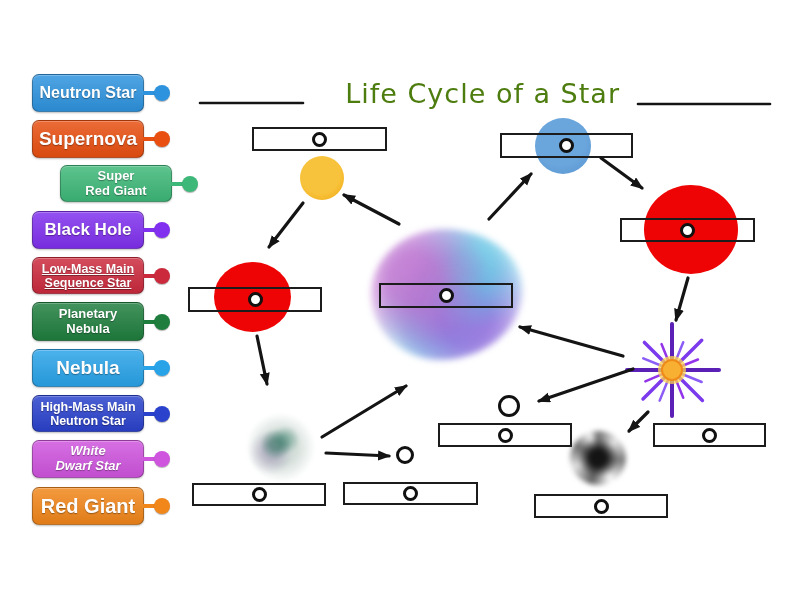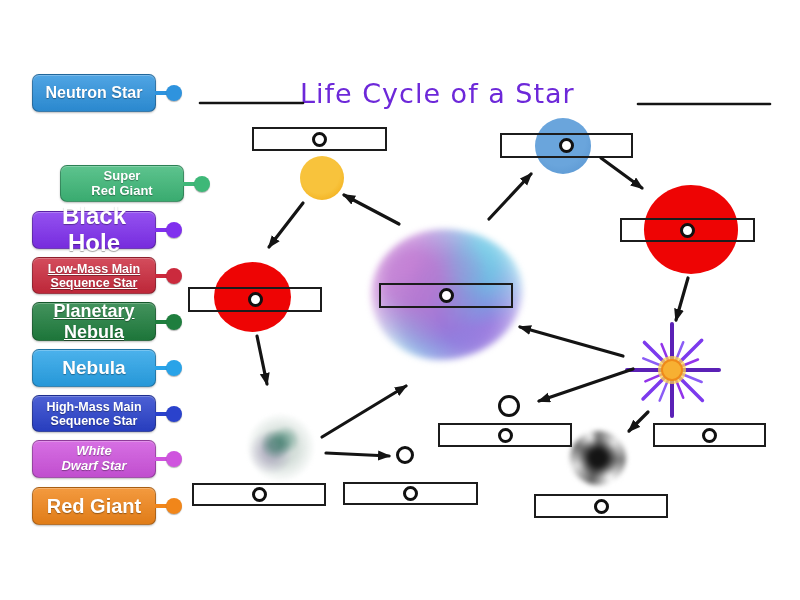--- a/index.html
+++ b/index.html
@@ -1,34 +1,34 @@
 <!DOCTYPE html>
 <html><head>
 <meta charset="utf-8">
 <style>
   html,body{margin:0;padding:0;background:#fff;font-family:"Liberation Sans",sans-serif;}
   #stage{position:relative;width:800px;height:600px;background:#ffffff;overflow:hidden;}
 
   
-  .chip{position:absolute;left:32px;width:124px;border-radius:7px;
+  .chip{position:absolute;left:32px;width:112px;border-radius:7px;
         display:flex;align-items:center;justify-content:center;
         border:1px solid rgba(0,0,0,.25);
         background-image:linear-gradient(rgba(255,255,255,.16),rgba(0,0,0,.07));
         box-shadow:0 1px 2px rgba(0,0,0,.25), inset 0 1px 0 rgba(255,255,255,.25);
         cursor:grab;box-sizing:border-box;}
   .chip-text{color:#fff;font-weight:bold;text-align:center;line-height:1.12;
              white-space:pre-line;text-shadow:0 1px 1px rgba(0,0,0,.35);}
   .chip-line{position:absolute;right:-12px;top:50%;margin-top:-2px;width:12px;height:4px;
              background-color:inherit;}
   .chip-dot{position:absolute;right:-27px;top:50%;margin-top:-8px;width:16px;height:16px;
             border-radius:50%;background-color:inherit;box-shadow:0 1px 1px rgba(0,0,0,.3);}
 
   
-  .title{position:absolute;top:78px;left:300px;width:320px;text-align:left;
-         font-size:27px;color:#6d28d9;letter-spacing:1px;font-family:"DejaVu Sans",sans-serif;}
+  .title{position:absolute;top:78px;left:300px;width:320px;text-align:right;
+         font-size:27px;color:#4d7c0f;letter-spacing:1px;font-family:"DejaVu Sans",sans-serif;}
 
   
   .dropbox{position:absolute;border:2px solid #1c1c1c;background:transparent;
            display:flex;align-items:center;justify-content:center;box-sizing:border-box;cursor:pointer;}
   .dropdot{width:9px;height:9px;border:3px solid #111;border-radius:50%;background:#fff;}
   .freedot{position:absolute;border:3px solid #111;border-radius:50%;background:#fff;
            box-sizing:border-box;cursor:pointer;}
 
   
   .ball{position:absolute;border-radius:50%;}
@@ -70,51 +70,56 @@
 </head>
 <body>
 
 <div id="stage">
 
   <div class="chip" style="top: 74px; height: 38px; background-color: rgb(46, 147, 222);">
     <span class="chip-text" style="font-size:16px;">Neutron Star</span>
     <span class="chip-line"></span>
     <span class="chip-dot"></span>
   </div>
+  <div class="chip" style="top: 120px; height: 38px; background-color: rgb(232, 79, 16);">
+    <span class="chip-text" style="font-size:19px;">Supernova</span>
+    <span class="chip-line"></span>
+    <span class="chip-dot"></span>
+  </div>
   <div class="chip" style="top: 165px; height: 37px; background-color: rgb(62, 184, 120); margin-left: 28px;">
     <span class="chip-text" style="font-size:13px;">Super
 Red Giant</span>
     <span class="chip-line"></span>
     <span class="chip-dot"></span>
   </div>
   <div class="chip" style="top: 211px; height: 38px; background-color: rgb(128, 48, 238);">
-    <span class="chip-text" style="font-size:24px;">Black Hole</span>
+    <span class="chip-text" style="font-size:17px;">Black Hole</span>
     <span class="chip-line"></span>
     <span class="chip-dot"></span>
   </div>
   <div class="chip" style="top: 257px; height: 37px; background-color: rgb(203, 42, 61);">
     <span class="chip-text" style="font-size:12.5px;text-decoration:underline;">Low-Mass Main
 Sequence Star</span>
     <span class="chip-line"></span>
     <span class="chip-dot"></span>
   </div>
   <div class="chip" style="top: 302px; height: 39px; background-color: rgb(31, 126, 62);">
-    <span class="chip-text" style="font-size:18px;text-decoration:underline;">Planetary
+    <span class="chip-text" style="font-size:13px;">Planetary
 Nebula</span>
     <span class="chip-line"></span>
     <span class="chip-dot"></span>
   </div>
   <div class="chip" style="top: 349px; height: 38px; background-color: rgb(41, 163, 232);">
     <span class="chip-text" style="font-size:19px;">Nebula</span>
     <span class="chip-line"></span>
     <span class="chip-dot"></span>
   </div>
   <div class="chip" style="top: 395px; height: 37px; background-color: rgb(42, 66, 204);">
     <span class="chip-text" style="font-size:12.5px;">High-Mass Main
-Sequence Star</span>
+Neutron Star</span>
     <span class="chip-line"></span>
     <span class="chip-dot"></span>
   </div>
   <div class="chip" style="top: 440px; height: 38px; background-color: rgb(207, 84, 222); font-style: italic;">
     <span class="chip-text" style="font-size:13px;">White
 Dwarf Star</span>
     <span class="chip-line"></span>
     <span class="chip-dot"></span>
   </div>
   <div class="chip" style="top: 487px; height: 38px; background-color: rgb(241, 134, 26);">

